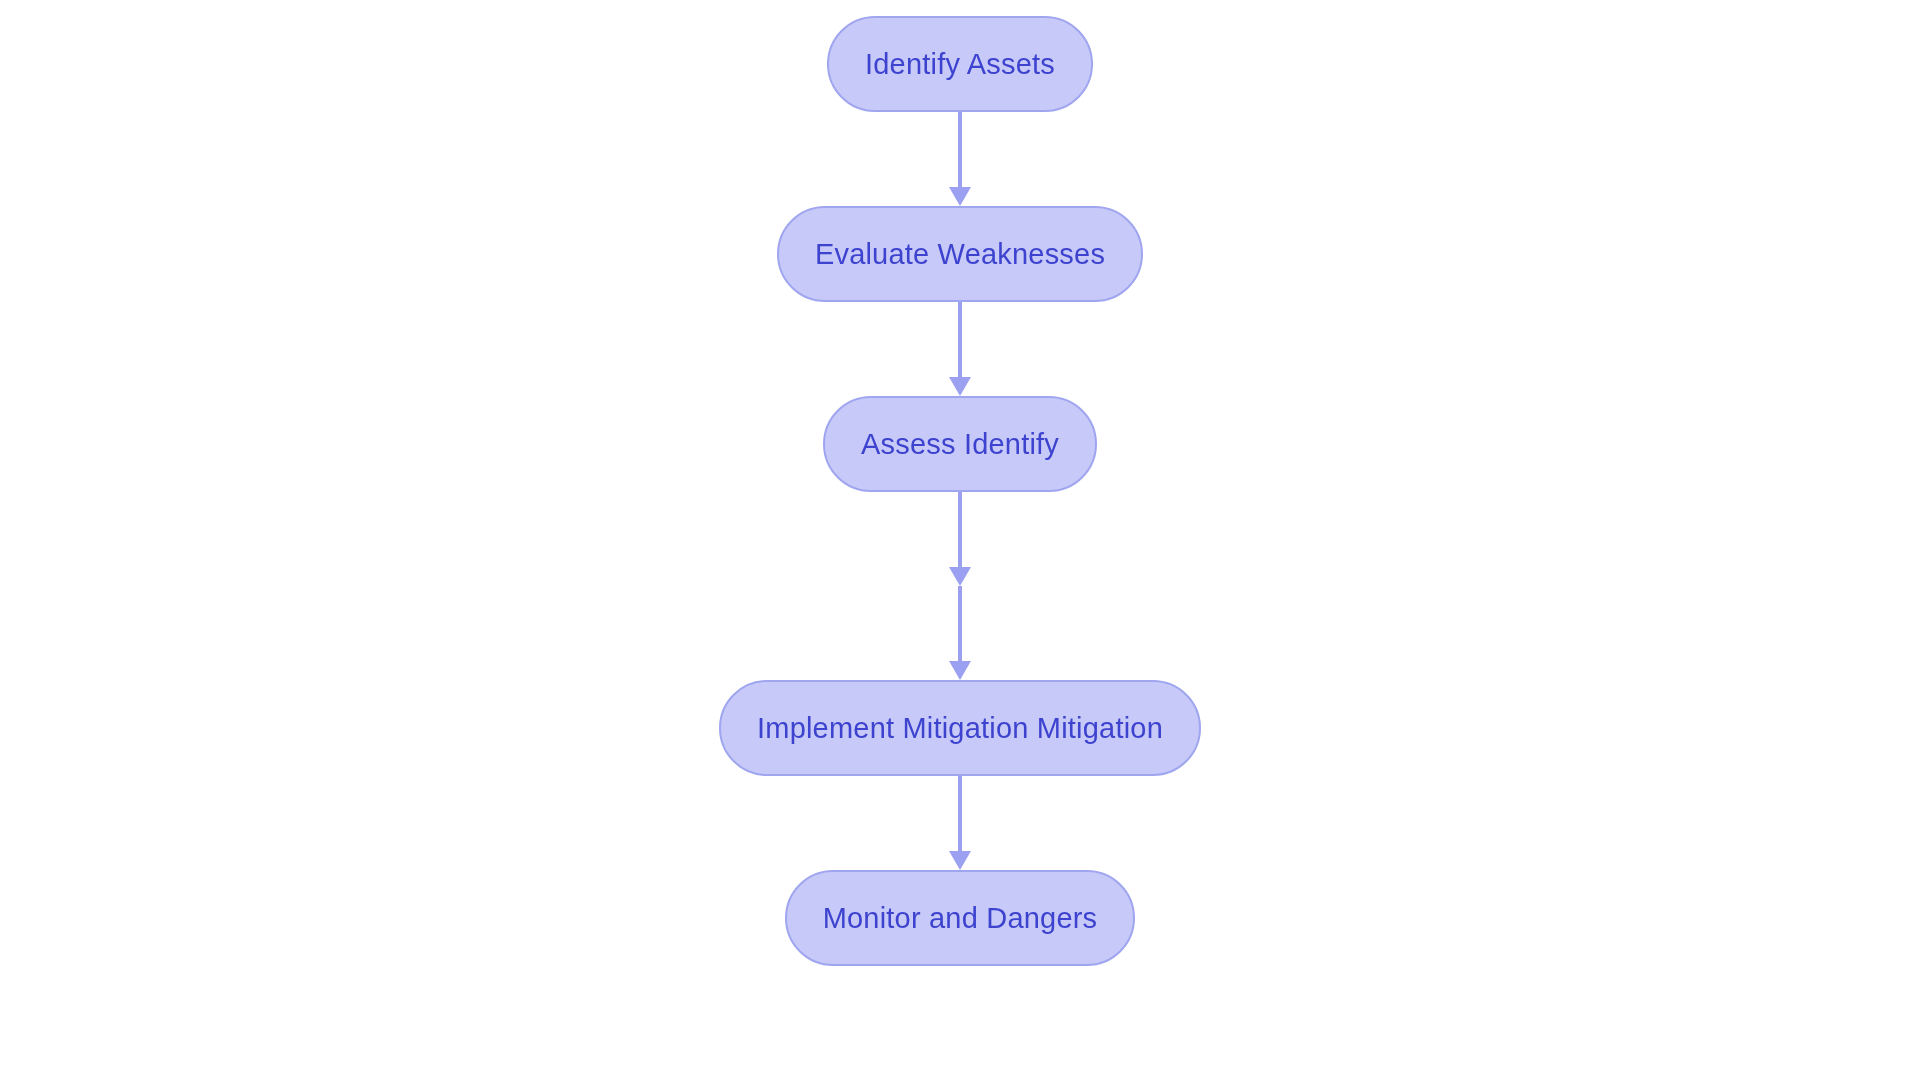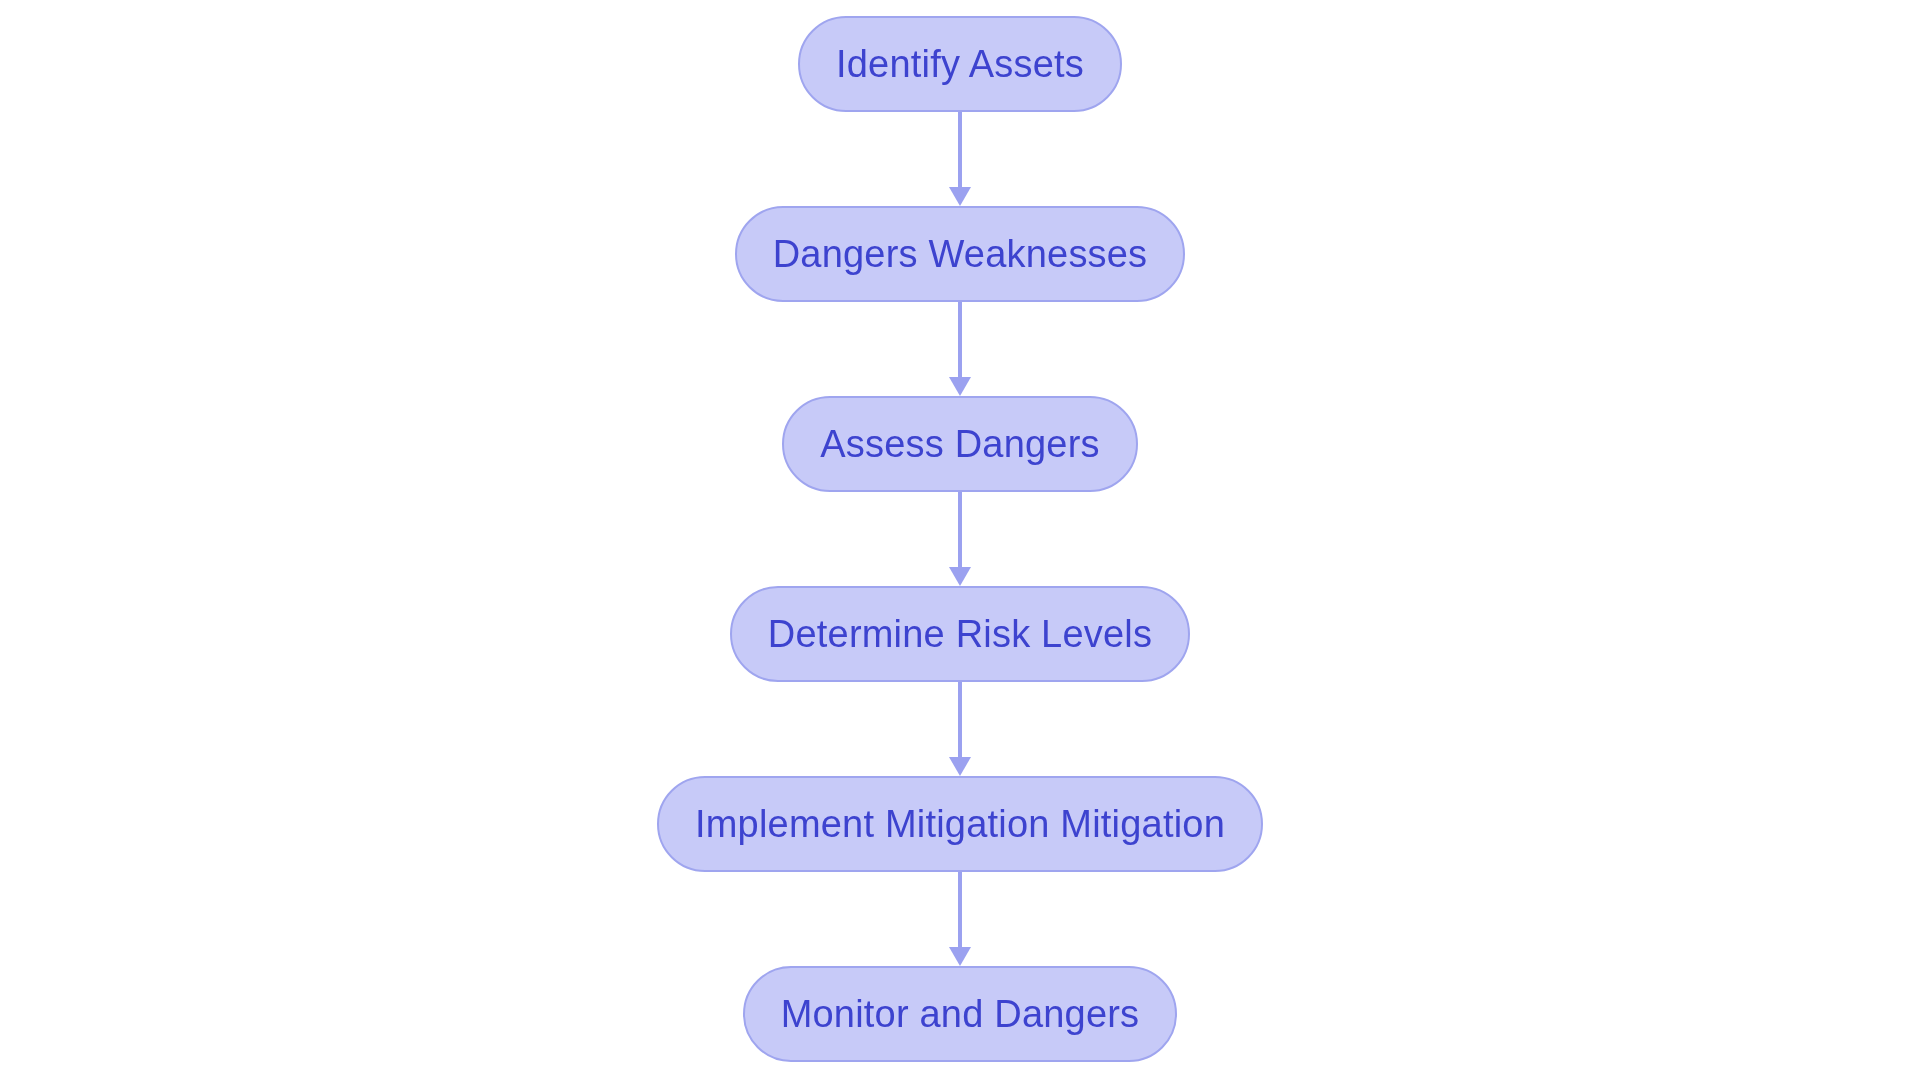--- a/index.html
+++ b/index.html
@@ -28,21 +28,21 @@
     height: 96px;
     min-height: 96px;
     border-radius: 48px;
     background: var(--node-fill, #c7caf8);
     border: 2px solid var(--node-border, #9fa5ef);
     color: var(--node-text, #3d43cf);
     display: flex;
     align-items: center;
     justify-content: center;
     padding: 0 36px;
-    font-size: 38px;
+    font-size: 29px;
     letter-spacing: 0.2px;
     white-space: nowrap;
     font-weight: 400;
   }
   .connector {
     height: 94px;
     min-height: 94px;
     width: 24px;
     display: flex;
     flex-direction: column;
@@ -70,40 +70,37 @@
   <div class="flow-node">
     <span>Identify Assets</span>
   </div>
 
   <div class="connector">
     <div class="line"></div>
     <div class="head"></div>
   </div>
 
   <div class="flow-node">
-    <span>Dangers Weaknesses</span>
+    <span>Evaluate Weaknesses</span>
   </div>
 
   <div class="connector">
     <div class="line"></div>
     <div class="head"></div>
   </div>
 
   <div class="flow-node">
-    <span>Assess Dangers</span>
+    <span>Assess Identify</span>
   </div>
 
   <div class="connector">
     <div class="line"></div>
     <div class="head"></div>
   </div>
 
-  <div class="flow-node">
-    <span>Determine Risk Levels</span>
-  </div>
 
   <div class="connector">
     <div class="line"></div>
     <div class="head"></div>
   </div>
 
   <div class="flow-node">
     <span>Implement Mitigation Mitigation</span>
   </div>
 

